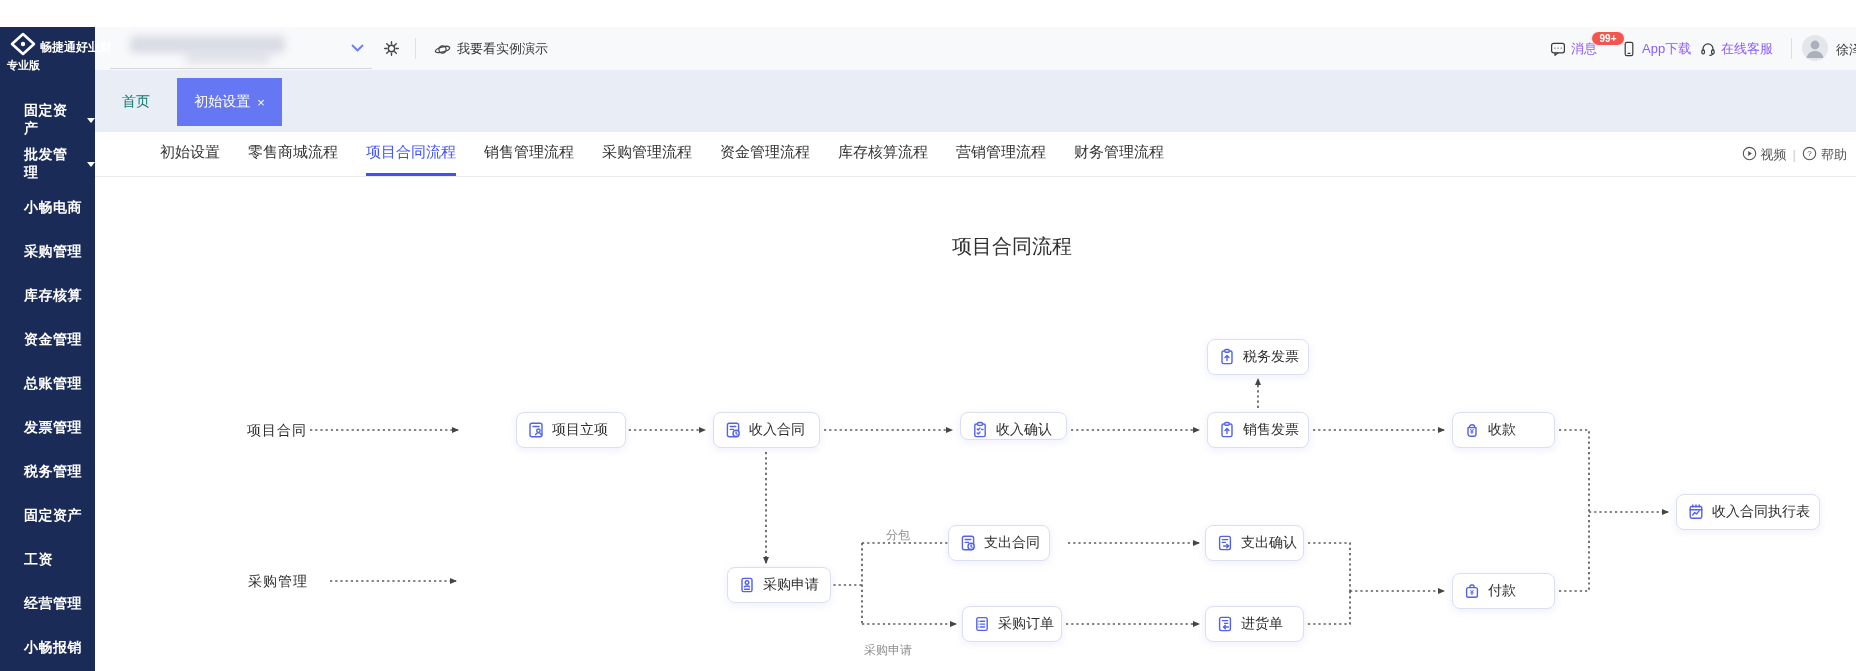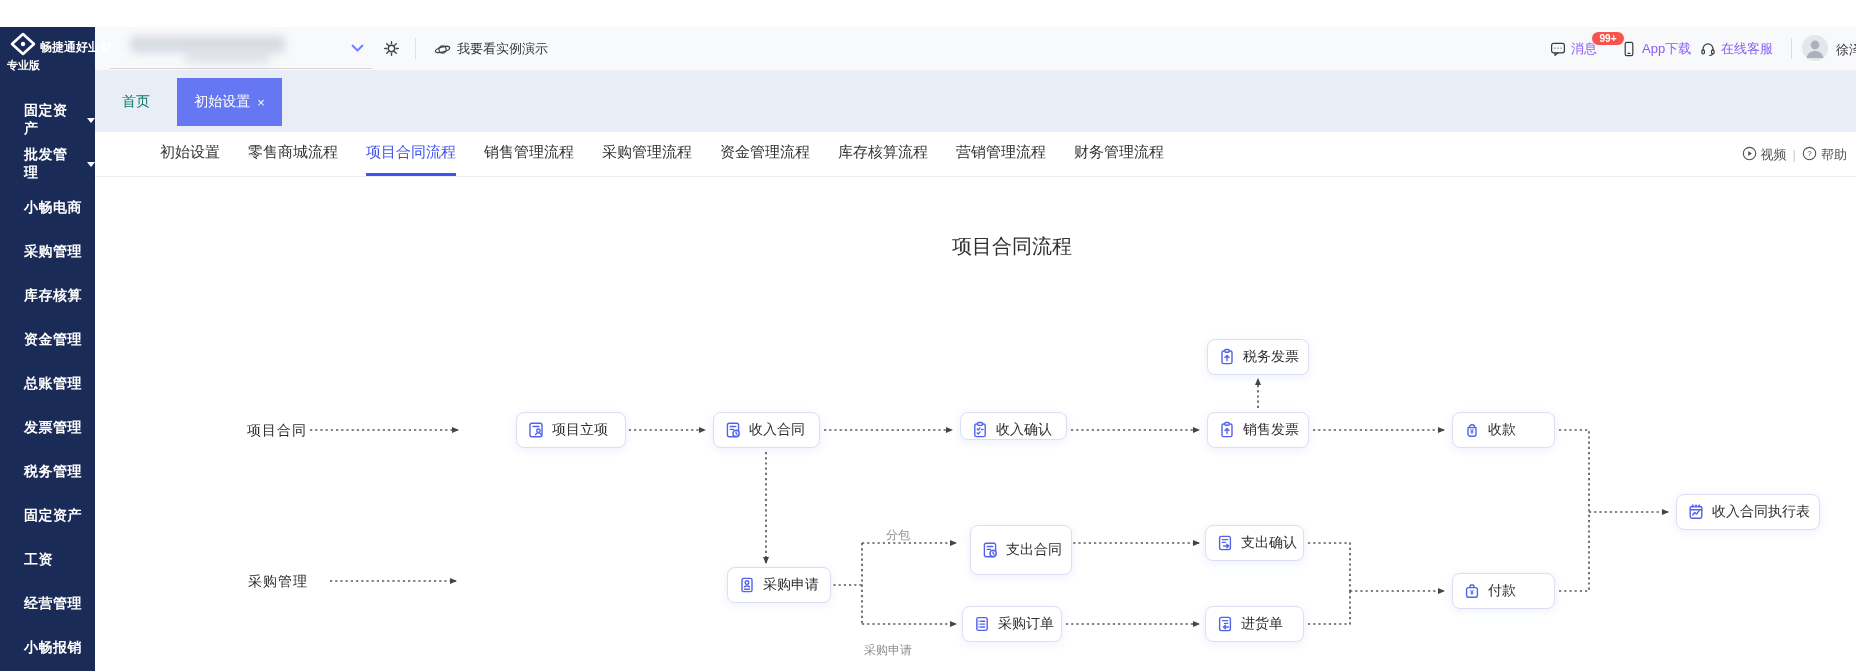--- a/index.html
+++ b/index.html
@@ -366,21 +366,21 @@
       <div class="flow-node" style="left: 715px; top: 567px; width: 104px; height: 36px; margin-left: 12px;">
         <span class="node-icon">
           <svg width="18" height="18" viewBox="0 0 18 18">
             <rect x="4" y="2.4" width="10" height="13.2" rx="1.6"></rect>
             <circle cx="9" cy="6.6" r="1.8"></circle>
             <path d="M6.4 10.9c.5-1.3 4.7-1.3 5.2 0M6.5 13.2h5"></path>
           </svg>
         </span>
         <span class="node-label">采购申请</span>
       </div>
-      <div class="flow-node" style="left: 970px; top: 525px; width: 102px; height: 50px;">
+      <div class="flow-node" style="left: 948px; top: 525px; width: 102px; height: 36px;">
         <span class="node-icon">
           <svg width="18" height="18" viewBox="0 0 18 18">
             <rect x="3.4" y="2.2" width="11.2" height="13.6" rx="2"></rect>
             <path d="M6.2 5.5h5.6M6.2 8.4h3.2"></path>
             <circle cx="12.1" cy="12.4" r="3.1" class="fillw"></circle>
             <path d="M12.1 11v1.5l1 .7"></path>
           </svg>
         </span>
         <span class="node-label">支出合同</span>
       </div>

